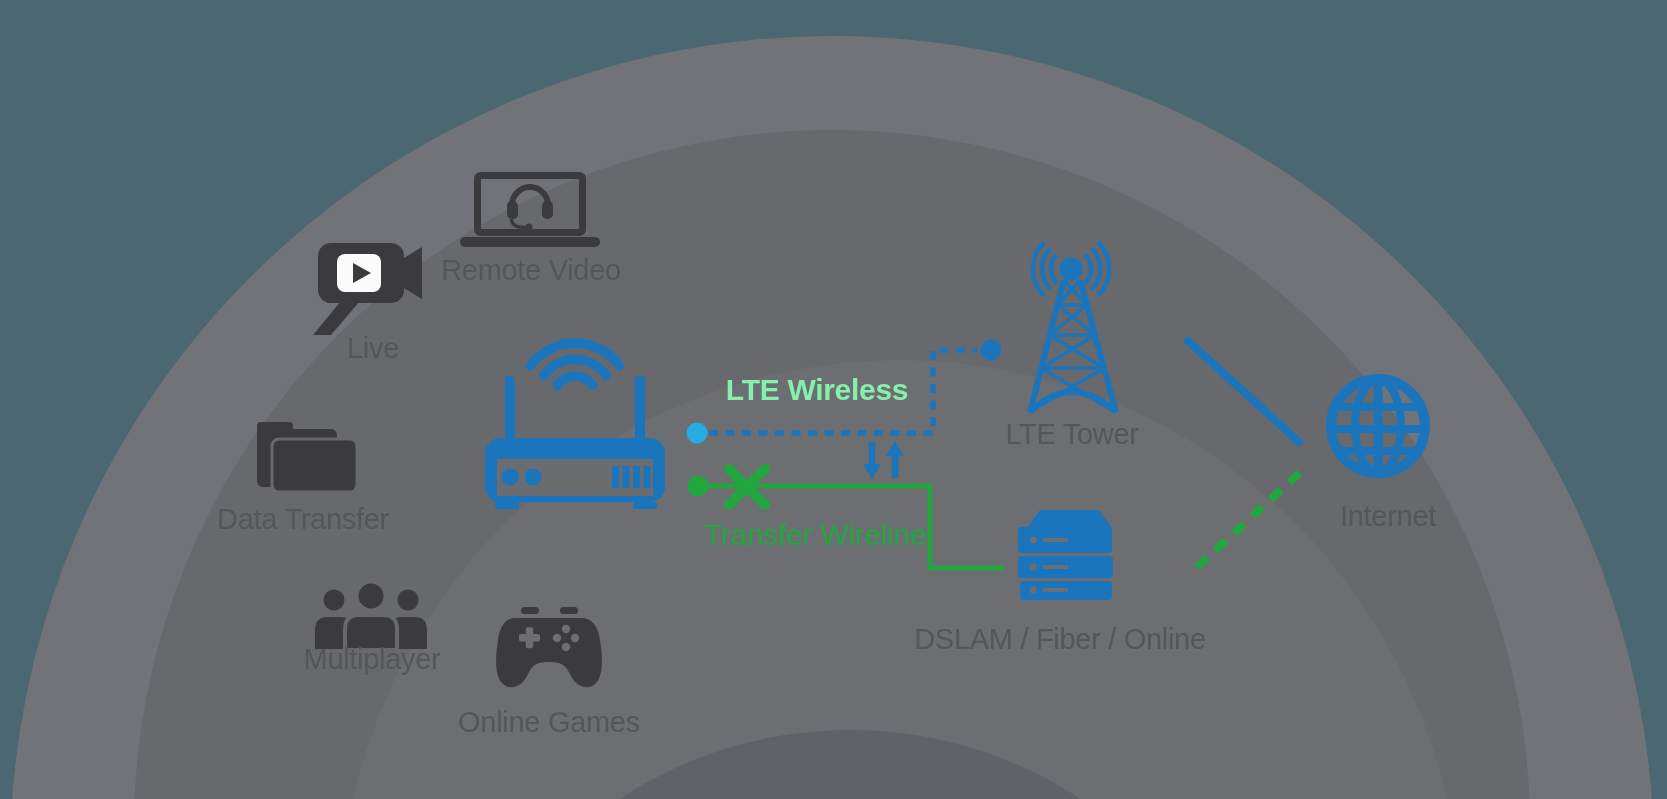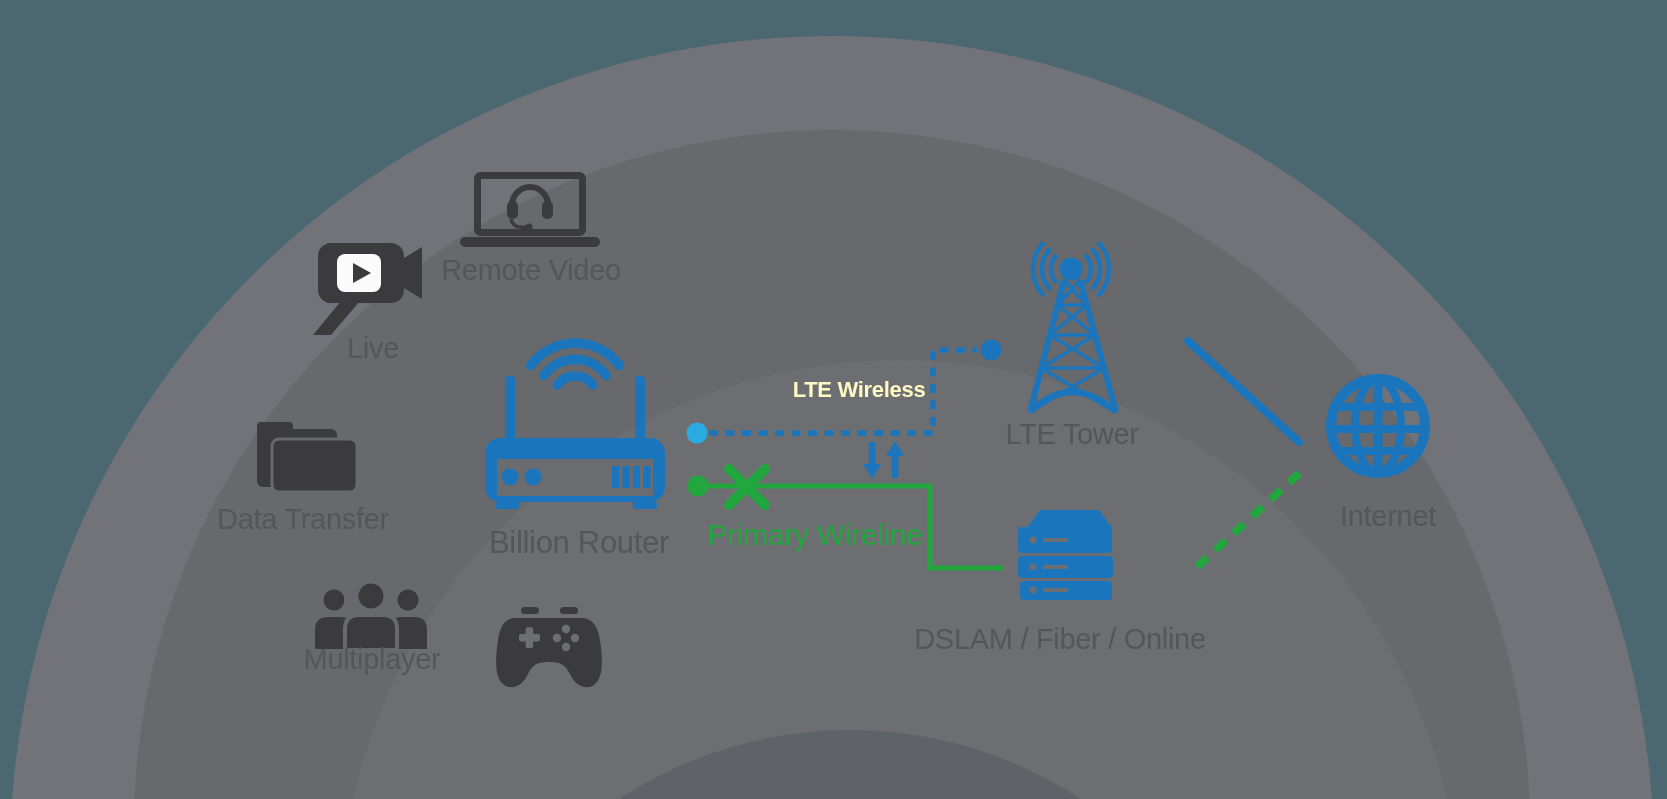--- a/index.html
+++ b/index.html
@@ -13,21 +13,21 @@
   #circle-mid   {left:134px; top:130px; width:1396px;height:1396px;background:#67696D;}
   #circle-inner {left:340px; top:360px; width:1120px;height:1120px;background:#6C6E72;}
   #circle-bottom{left:430px; top:730px; width:840px; height:840px; background:#5F6266;}
   #diagram-svg{position:absolute;left:0;top:0;}
   .label{
     position:absolute;transform:translate(-50%,-50%);
     white-space:nowrap;color:#54565A;letter-spacing:-0.3px;
     font-size:29px;font-weight:400;
   }
   .label.big{font-size:31px;}
-  .label.blue{color:#fef9c3;font-weight:700;font-size:22px;margin-left:42px;}
+  .label.blue{color:#86efac;font-weight:700;font-size:30px;}
   .label.green{color:#21A73D;font-weight:400;font-size:30px;}
 </style>
 </head>
 <body>
 
 <div id="stage">
 
   <div class="bg-circle" id="circle-outer"></div>
   <div class="bg-circle" id="circle-mid"></div>
   <div class="bg-circle" id="circle-inner"></div>
@@ -178,20 +178,20 @@
       <line x1="1335" y1="407" x2="1421" y2="407" stroke-width="8"></line>
       <line x1="1331.5" y1="429" x2="1424.5" y2="429" stroke-width="8"></line>
       <line x1="1338.5" y1="451" x2="1417.5" y2="451" stroke-width="8"></line>
     </g>
   </svg>
 
   <div class="label" style="left:373px;top:348px;">Live</div>
   <div class="label" style="left:531px;top:270px;">Remote Video</div>
   <div class="label" style="left:303px;top:519px;">Data Transfer</div>
   <div class="label" style="left:372px;top:659px;">Multiplayer</div>
-  <div class="label big" style="left:579px;top:543px;">Billion Router</div>
+  <div class="label" style="left:549px;top:722px;">Online Games</div>
   <div class="label blue" style="left:817px;top:390px;">LTE Wireless</div>
-  <div class="label green" style="left:815px;top:535px;">Primary Wireline</div>
+  <div class="label green" style="left:815px;top:535px;">Transfer Wireline</div>
   <div class="label" style="left:1072px;top:434px;text-align:right;">LTE Tower</div>
   <div class="label" style="left:1060px;top:639px;">DSLAM / Fiber / Online</div>
   <div class="label" style="left:1388px;top:516px;">Internet</div>
 
 </div>
 
 </body></html>

